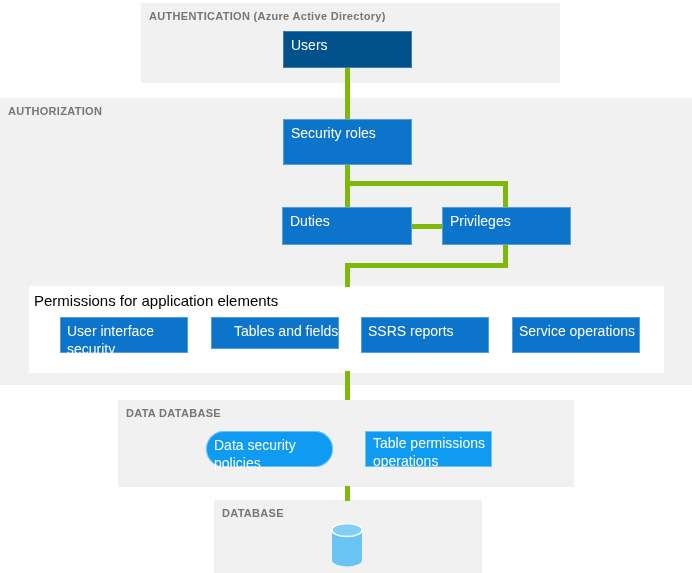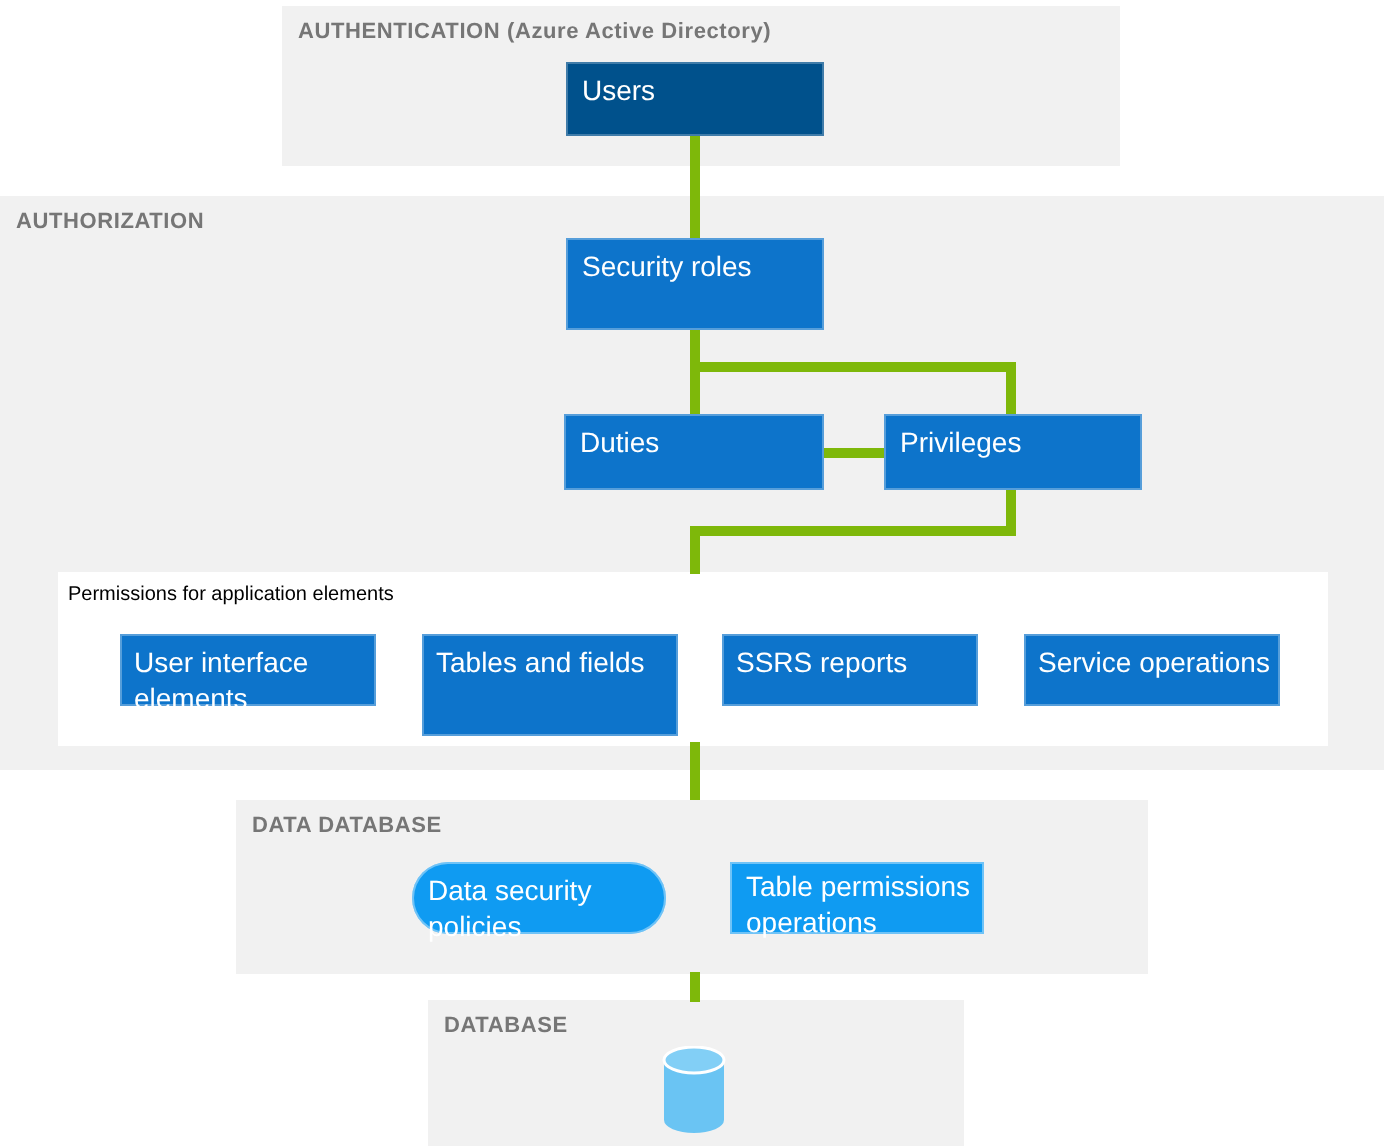--- a/index.html
+++ b/index.html
@@ -32,21 +32,21 @@
   }
   
   .panel-white {
     position: absolute;
     background: #ffffff;
   }
   .panel-white .panel-label {
     position: absolute;
     top: 6px;
     left: 5px;
-    font-size: 10px;
+    font-size: 15px;
     color: #000000;
     white-space: nowrap;
   }
   
   .node {
     position: absolute;
     z-index: 3;
     color: #ffffff;
     font-size: 14px;
     padding: 6px 0 0 8px;
@@ -127,24 +127,24 @@
 
   <div class="node node-medium" style="left:282px; top:207px; width:130px; height:38px;">
     <span>Duties</span>
   </div>
 
   <div class="node node-medium" style="left:442px; top:207px; width:129px; height:38px;">
     <span>Privileges</span>
   </div>
 
   <div class="node node-medium" style="left:60px; top:317px; width:128px; height:36px; padding-left:7px;">
-    <span>User interface elements</span>
+    <span>User interface security</span>
   </div>
 
-  <div class="node node-medium" style="left:211px; top:317px; width:128px; height:51px; padding-left:7px;">
+  <div class="node node-medium" style="left:211px; top:317px; width:128px; height:32px; padding-left:23px;">
     <span>Tables and fields</span>
   </div>
 
   <div class="node node-medium" style="left:361px; top:317px; width:128px; height:36px; padding-left:7px;">
     <span>SSRS reports</span>
   </div>
 
   <div class="node node-medium" style="left:512px; top:317px; width:128px; height:36px; padding-left:7px;">
     <span>Service operations</span>
   </div>

